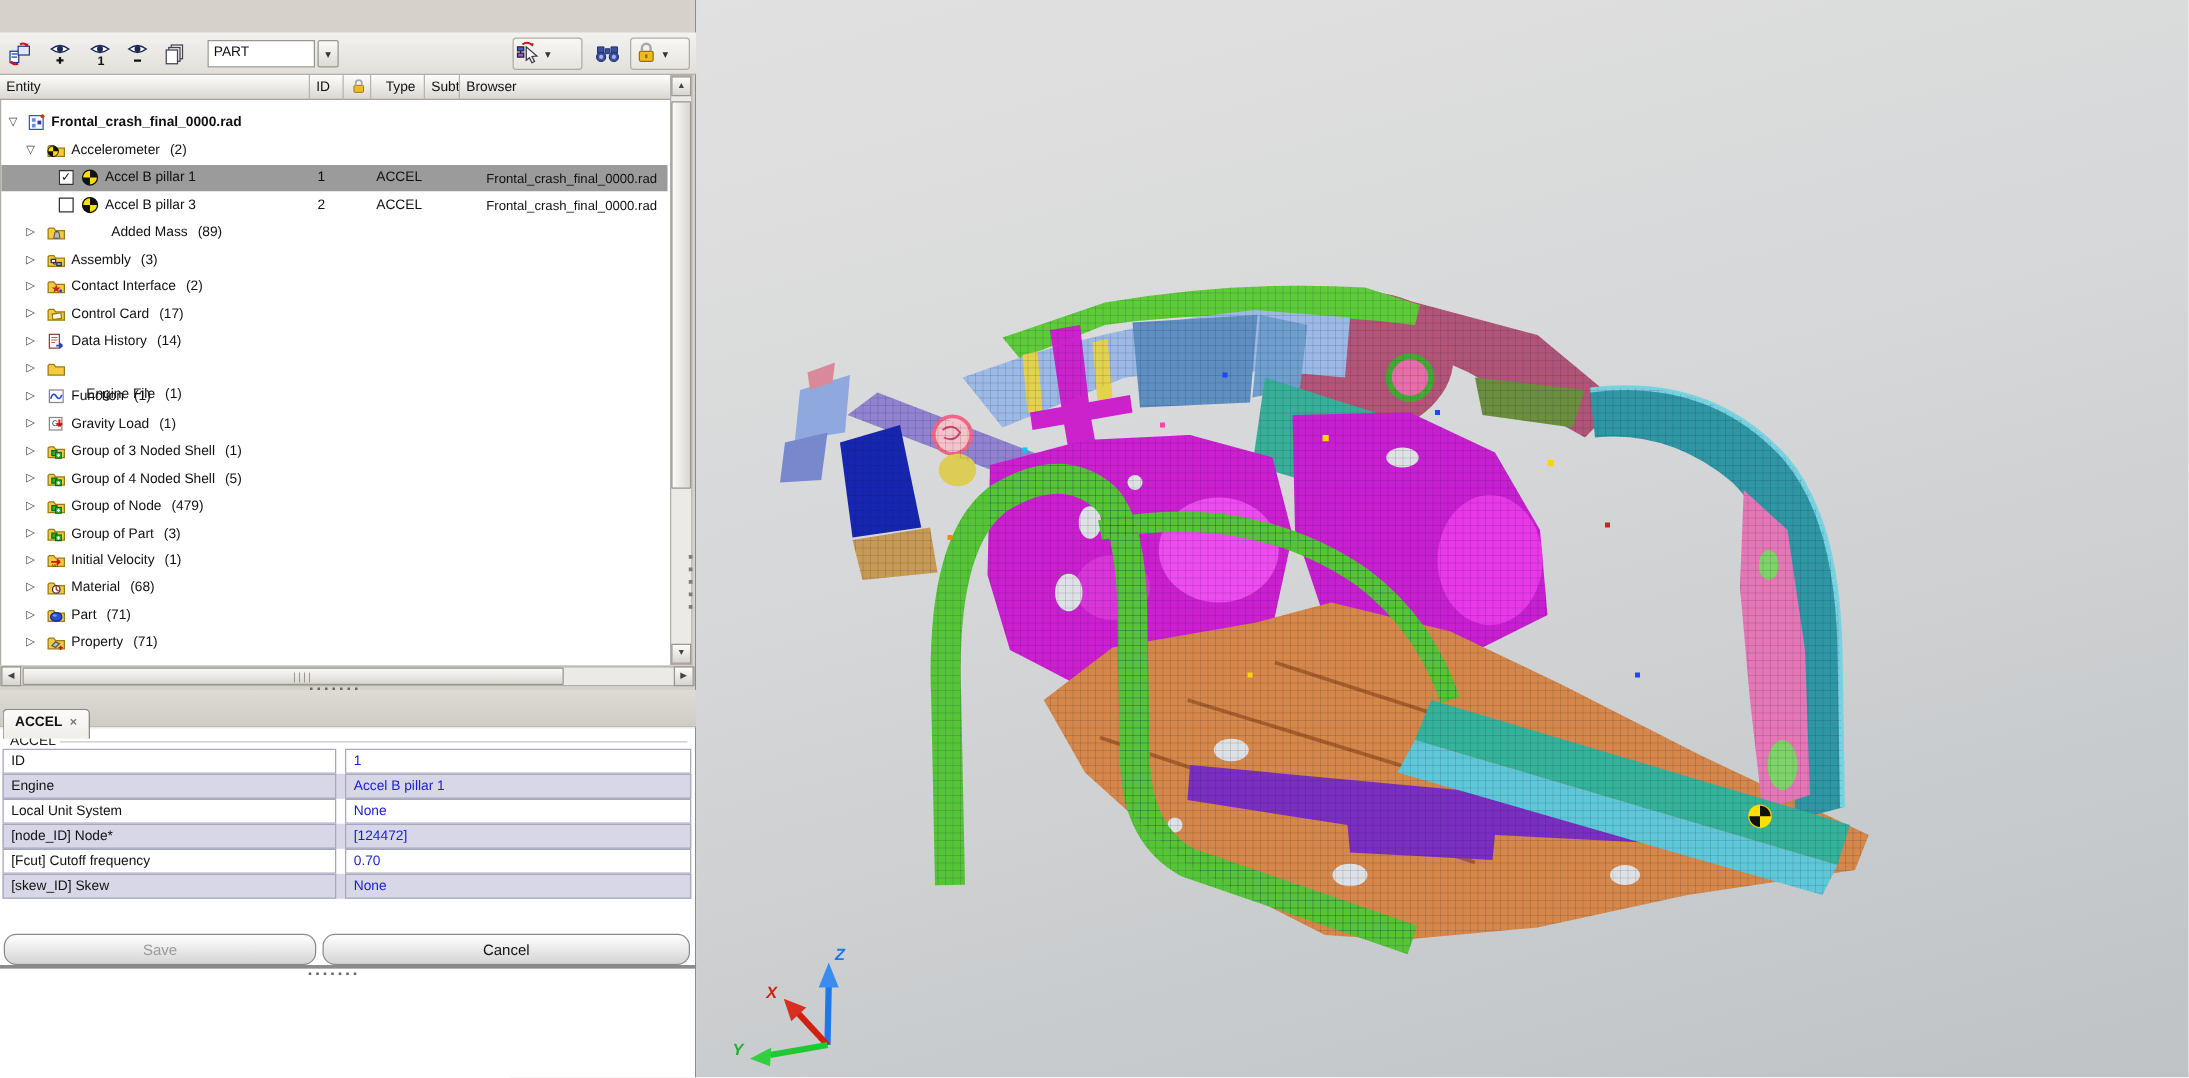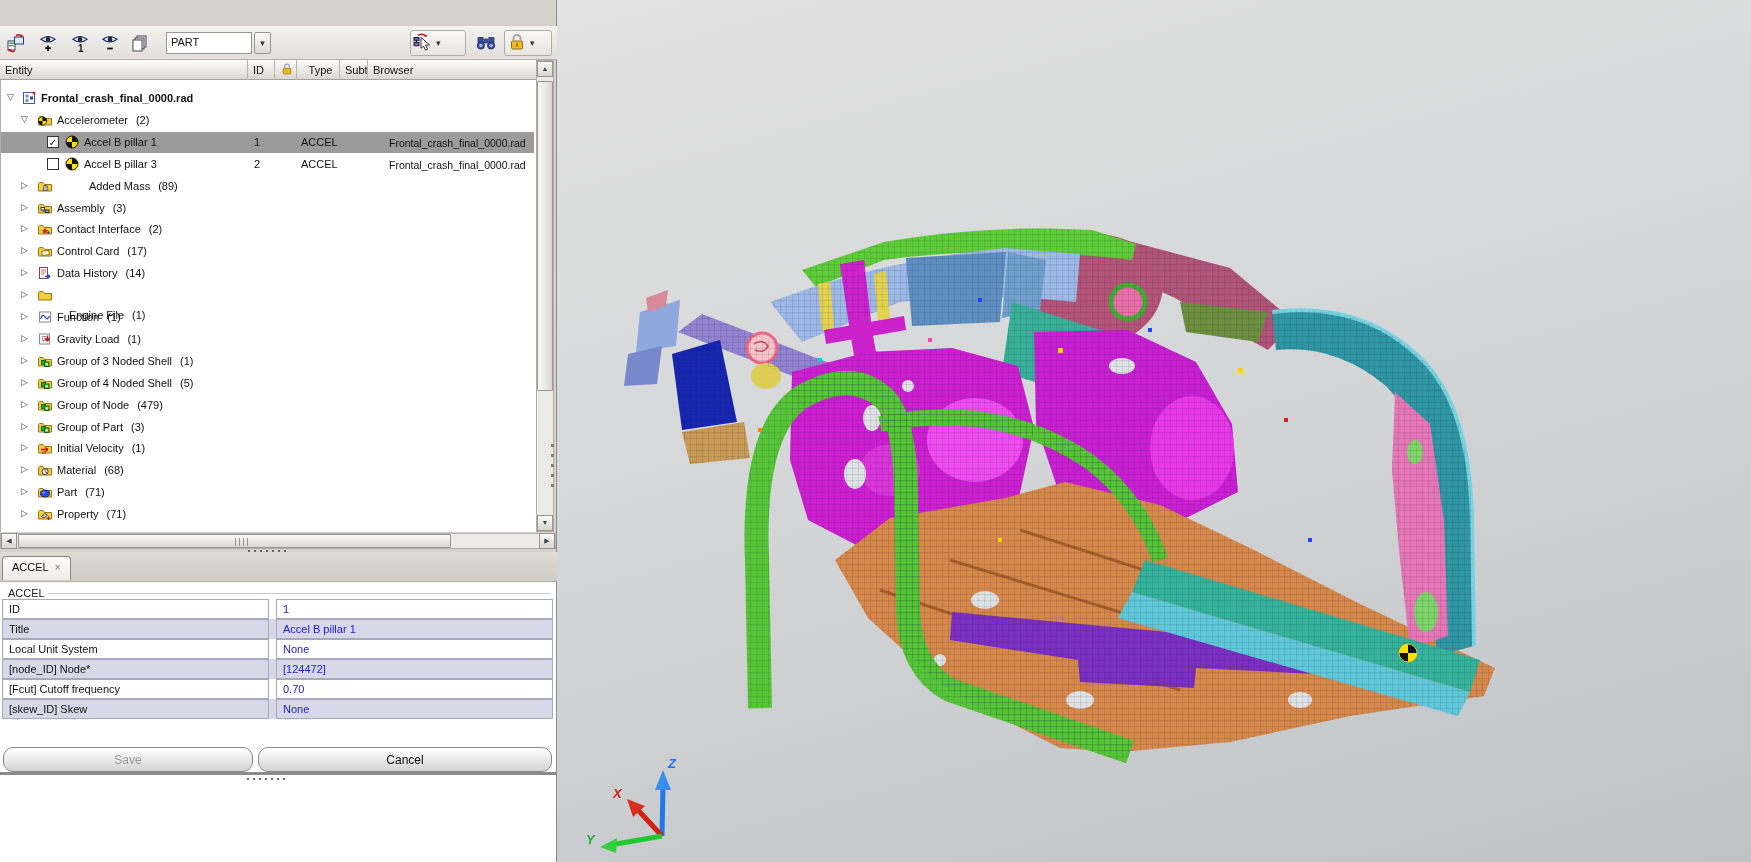--- a/index.html
+++ b/index.html
@@ -405,35 +405,35 @@
       <i></i>
         <i></i>
         <i></i>
         <i></i>
         <i></i>
         <i></i>
         <i></i>
     </div>
 
     <div class="card-tabbar">
-      <div class="tab active" style="left:2px; top:4px;">
+      <div class="tab active" style="left:2px; top:15px;font-weight:bold;">
         <span>ACCEL</span><span class="tab-x">×</span>
       </div>
     </div>
 
     <div class="card">
       <div class="groupbox-title">ACCEL</div>
       <div class="groupbox-line"></div>
       <div class="ptable" id="prop-table">
           <div class="prow">
             <div class="pcell-l">ID</div>
             <div class="pcell-v">1</div>
           </div>
           <div class="prow shade">
-            <div class="pcell-l">Title</div>
+            <div class="pcell-l">Engine</div>
             <div class="pcell-v">Accel B pillar 1</div>
           </div>
           <div class="prow">
             <div class="pcell-l">Local Unit System</div>
             <div class="pcell-v">None</div>
           </div>
           <div class="prow shade">
             <div class="pcell-l">[node_ID] Node*</div>
             <div class="pcell-v">[124472]</div>
           </div>

